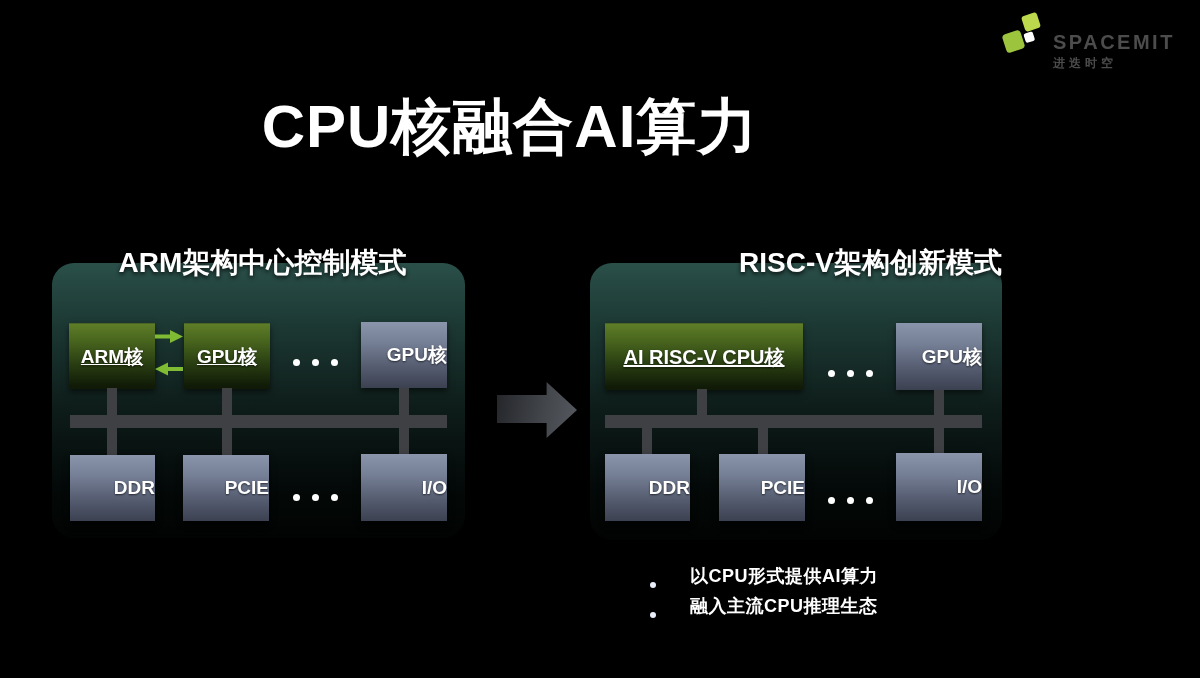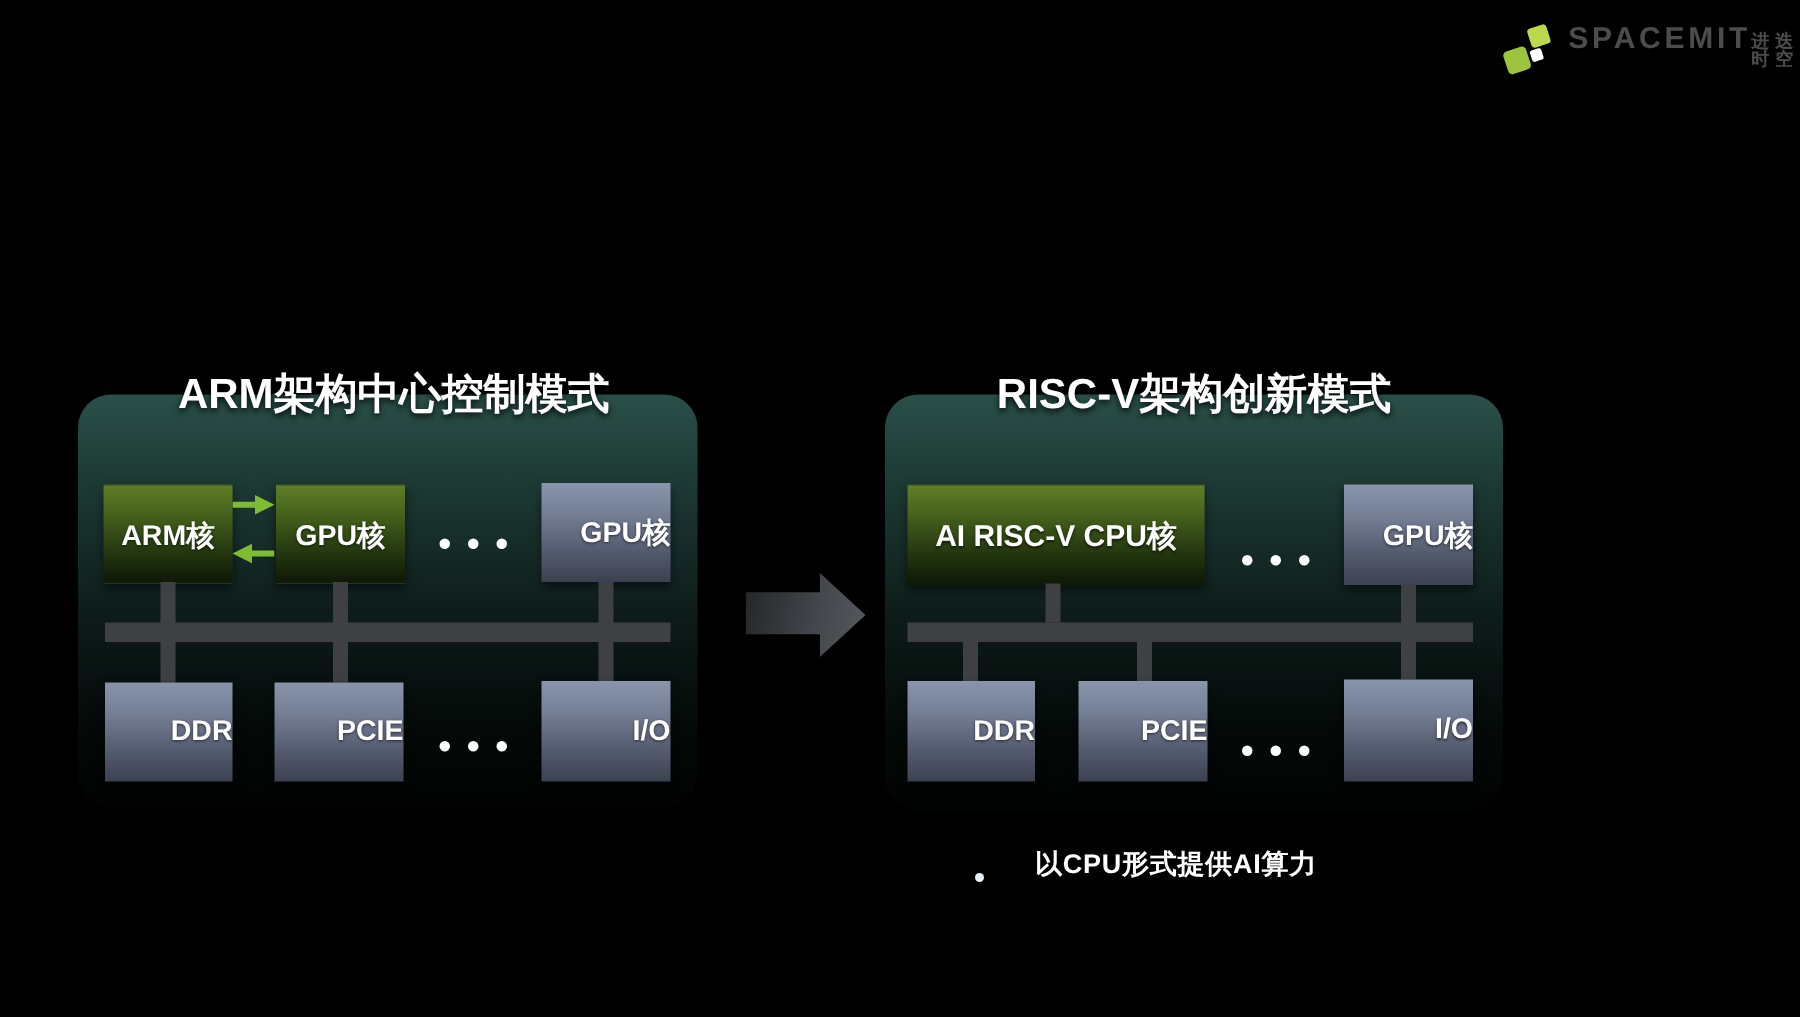--- a/index.html
+++ b/index.html
@@ -2,50 +2,51 @@
 <html><head>
 <meta charset="utf-8">
 <style>
   html,body{margin:0;padding:0;background:#000;}
   .slide{
     position:relative;width:1200px;height:678px;background:#000;overflow:hidden;
     font-family:"Liberation Sans","DejaVu Sans",sans-serif;color:#fff;
   }
   
   .logo{position:absolute;left:1001px;top:11px;display:flex;align-items:flex-start;gap:8px;}
-  .logo-text{display:flex;flex-direction:row;margin-top:5px;}
+  .logo-text{display:flex;flex-direction:column;margin-top:21px;}
   .brand{font-size:20px;font-weight:700;letter-spacing:2.5px;color:#4c4c4c;line-height:1;}
   .brand-cn{font-size:12px;font-weight:700;letter-spacing:4px;color:#4c4c4c;line-height:1;margin-top:5px;}
   
   .title{
     position:absolute;left:160px;top:94px;width:700px;margin:0;text-align:center;
     font-size:60px;font-weight:800;letter-spacing:1px;color:#ffffff;line-height:1.1;
   }
   
   .panel{
     position:absolute;border-radius:22px;
     background:linear-gradient(180deg,#2a4f49 0%,#1d3934 22%,#0e1d1a 52%,#040a09 80%,#010302 100%);
   }
   .panel.left{left:52px;top:263px;width:413px;height:275px;}
   .panel.right{left:590px;top:263px;width:412px;height:277px;}
   .panel-title{
     position:absolute;text-align:center;font-size:28px;font-weight:800;color:#fff;
     text-shadow:0 2px 4px rgba(0,0,0,.85);white-space:nowrap;line-height:1;
   }
   .panel-title.lt{left:56px;top:249px;width:413px;}
-  .panel-title.rt{left:590px;top:249px;width:412px;}
+  .panel-title.rt{left:590px;top:249px;width:412px;text-align:right;}
   
   .chip{
     position:absolute;display:flex;align-items:center;justify-content:center;
     font-weight:700;font-size:19px;color:#fff;box-shadow:0 3px 6px rgba(0,0,0,.55);
     text-shadow:0 1px 2px rgba(0,0,0,.6);
   }
   .chip.green{
     background:linear-gradient(180deg,#5e7d27 0%,#4a671e 24%,#2a3f12 60%,#101a07 96%);
     border-top:1px solid rgba(150,190,80,.45);
+    text-decoration:underline;
   }
   .chip.slate{
     background:linear-gradient(180deg,#8a94aa 0%,#747e94 32%,#555c70 68%,#3b4150 100%);
     justify-content:flex-end;
   }
   .chip.wide{font-size:20px;}
   
   .bus,.conn{position:absolute;background:#3f4044;}
   
   .dots{position:absolute;display:flex;gap:12px;}
@@ -74,20 +75,21 @@
       <rect x="3" y="21" width="19" height="19" rx="3.5" fill="#9cc43c" transform="rotate(-18 12.5 30.5)"></rect>
       <rect x="23.5" y="21.5" width="9.5" height="9.5" rx="2" fill="#ffffff" transform="rotate(-18 28.2 26.2)"></rect>
       <rect x="22" y="3" width="16" height="16" rx="3" fill="#bcd94e" transform="rotate(-18 30 11)"></rect>
     </svg>
     <div class="logo-text">
       <div class="brand">SPACEMIT</div>
       <div class="brand-cn">进迭时空</div>
     </div>
   </div>
 
+  <h1 class="title">CPU核融合AI算力</h1>
 
   <section class="panel left">
 
     <div class="chip green" style="left:17px;top:60px;width:86px;height:65px;">
       <span>ARM核</span>
     </div>
     <div class="chip green" style="left:132px;top:60px;width:86px;height:65px;">
       <span>GPU核</span>
     </div>
     <svg class="dbl-arrow" style="left:103px;top:67px;" width="28" height="46" viewBox="0 0 28 46" aria-hidden="true">
@@ -162,15 +164,19 @@
       <span>I/O</span>
     </div>
   </section>
   <div class="panel-title rt">RISC-V架构创新模式</div>
 
   <ul class="bullets">
     <li>
       <span class="bdot"></span>
       <span class="btext">以CPU形式提供AI算力</span>
     </li>
+    <li>
+      <span class="bdot"></span>
+      <span class="btext">融入主流CPU推理生态</span>
+    </li>
   </ul>
 
 </div>
 
 </body></html>

